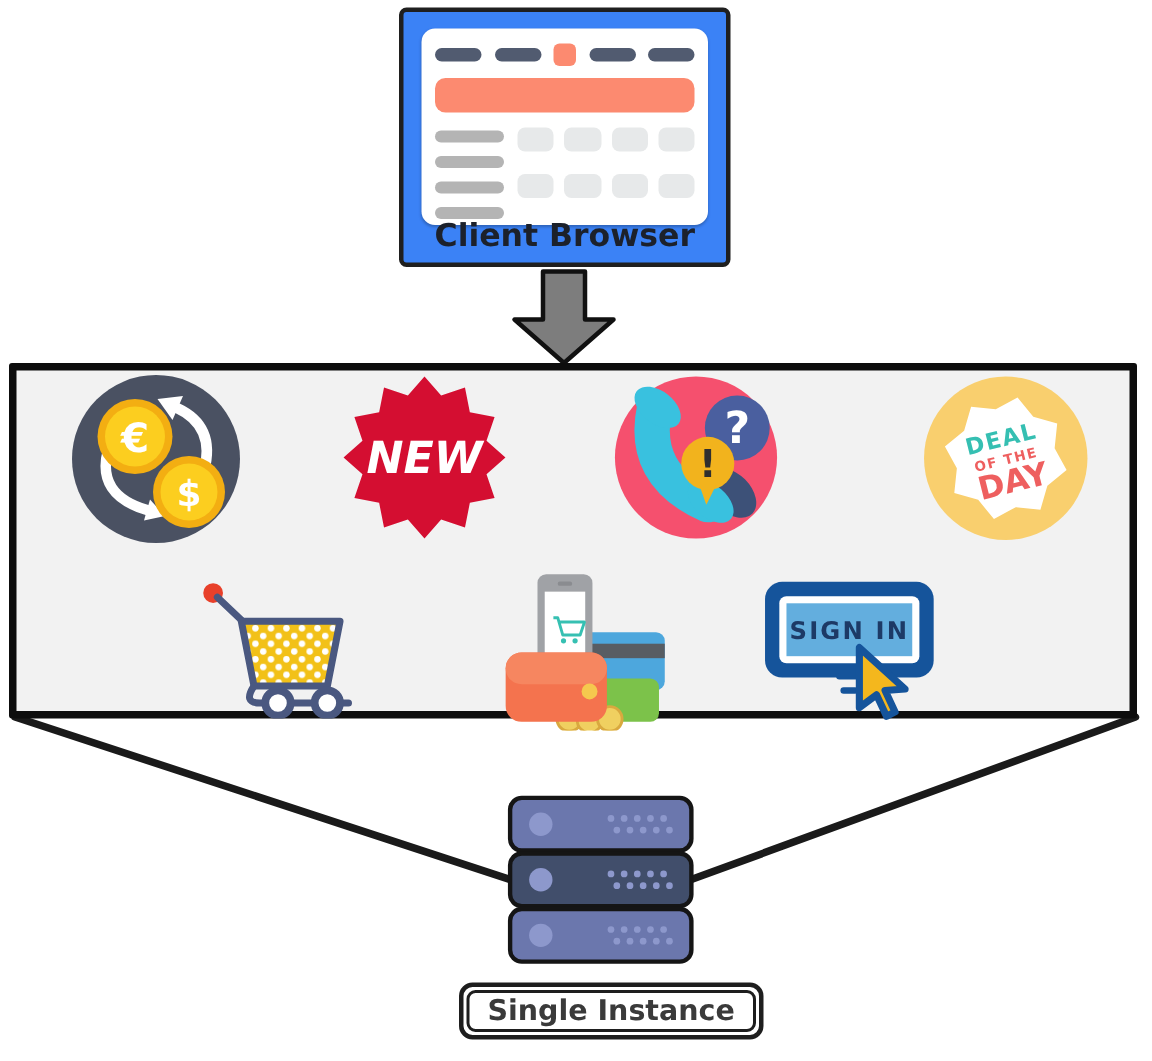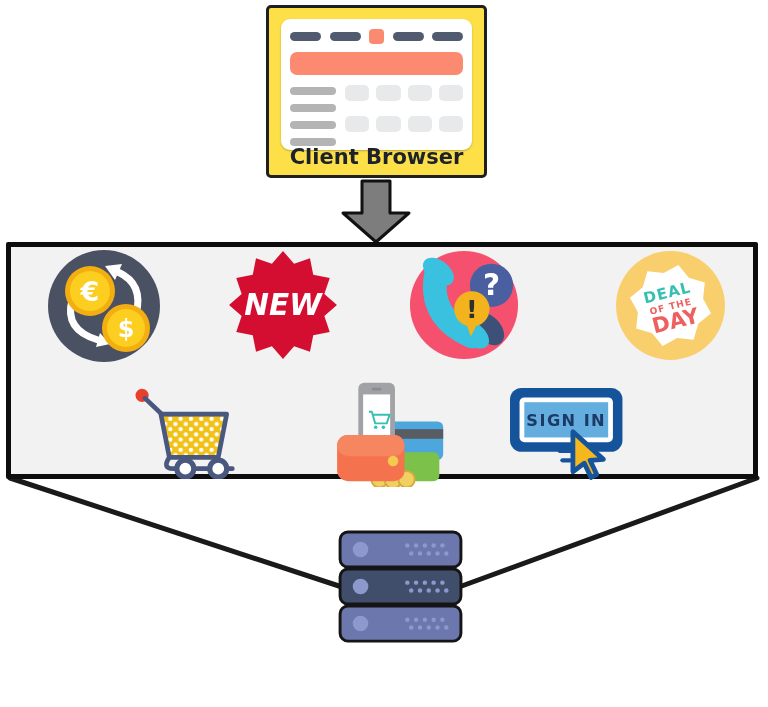--- a/index.html
+++ b/index.html
@@ -2,21 +2,21 @@
 <html><head>
 <meta charset="utf-8">
 <style>
   html,body{margin:0;padding:0;background:#fff;}
   *{box-sizing:border-box;}
   .canvas{position:relative;width:768px;height:707px;background:#ffffff;overflow:hidden;
           font-family:"DejaVu Sans","Liberation Sans",sans-serif;}
 
   
   .monitor{position:absolute;left:266px;top:5px;width:221px;height:173px;
-           background:#fde047;border:3px solid #1f1f1f;border-radius:5px;}
+           background:#3b82f6;border:3px solid #1f1f1f;border-radius:5px;}
   .browser-card{position:absolute;left:12px;top:11px;width:191px;height:131px;
                 background:#ffffff;border-radius:9px;box-shadow:0 1px 2px rgba(0,0,0,.25);}
   .toolbar{display:flex;align-items:center;justify-content:space-between;padding:10px 9px 0 9px;}
   .pill{display:block;height:9px;border-radius:5px;background:#515b70;}
   .pill.dark{width:31px;}
   .sq.salmon{display:block;width:15px;height:15px;border-radius:4px;background:#fc8a70;}
   .banner{margin:8px 9px 0 9px;height:23px;border-radius:7px;background:#fc8a70;}
   .browser-content{display:flex;gap:9px;margin:10px 9px 0 9px;}
   .textcol{display:flex;flex-direction:column;gap:9px;width:46px;padding-top:2px;}
   .pill.gray{width:46px;height:8px;background:#b4b4b4;}
@@ -206,14 +206,17 @@
       </g>
     </defs>
     <rect x="3" y="2" width="124" height="36" rx="8" fill="#6b77ad" stroke="#151515" stroke-width="3"></rect>
     <use href="#srvdecor" x="3" y="4"></use>
     <rect x="3" y="40" width="124" height="36" rx="8" fill="#414e6b" stroke="#151515" stroke-width="3"></rect>
     <use href="#srvdecor" x="3" y="42"></use>
     <rect x="3" y="78" width="124" height="36" rx="8" fill="#6b77ad" stroke="#151515" stroke-width="3"></rect>
     <use href="#srvdecor" x="3" y="80"></use>
   </svg>
 
+  <div class="instance-label">
+    <div class="instance-label-inner">Single Instance</div>
+  </div>
 
 </div>
 
 </body></html>

